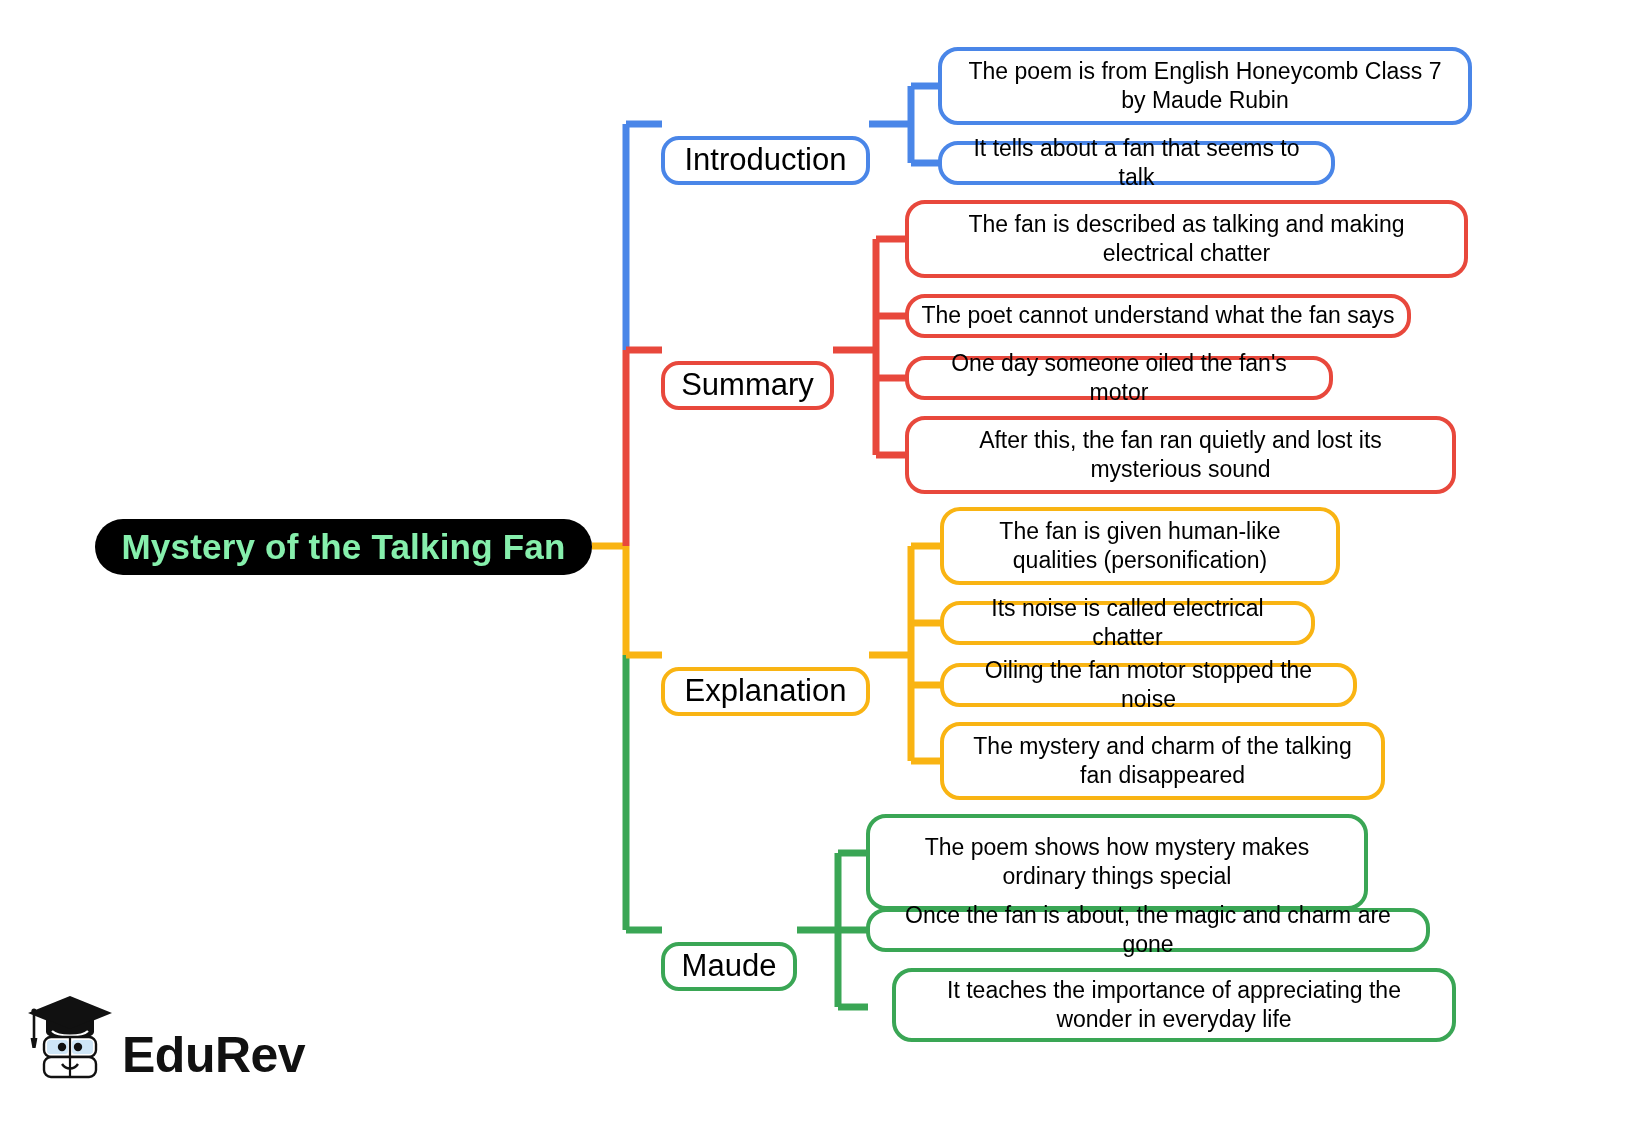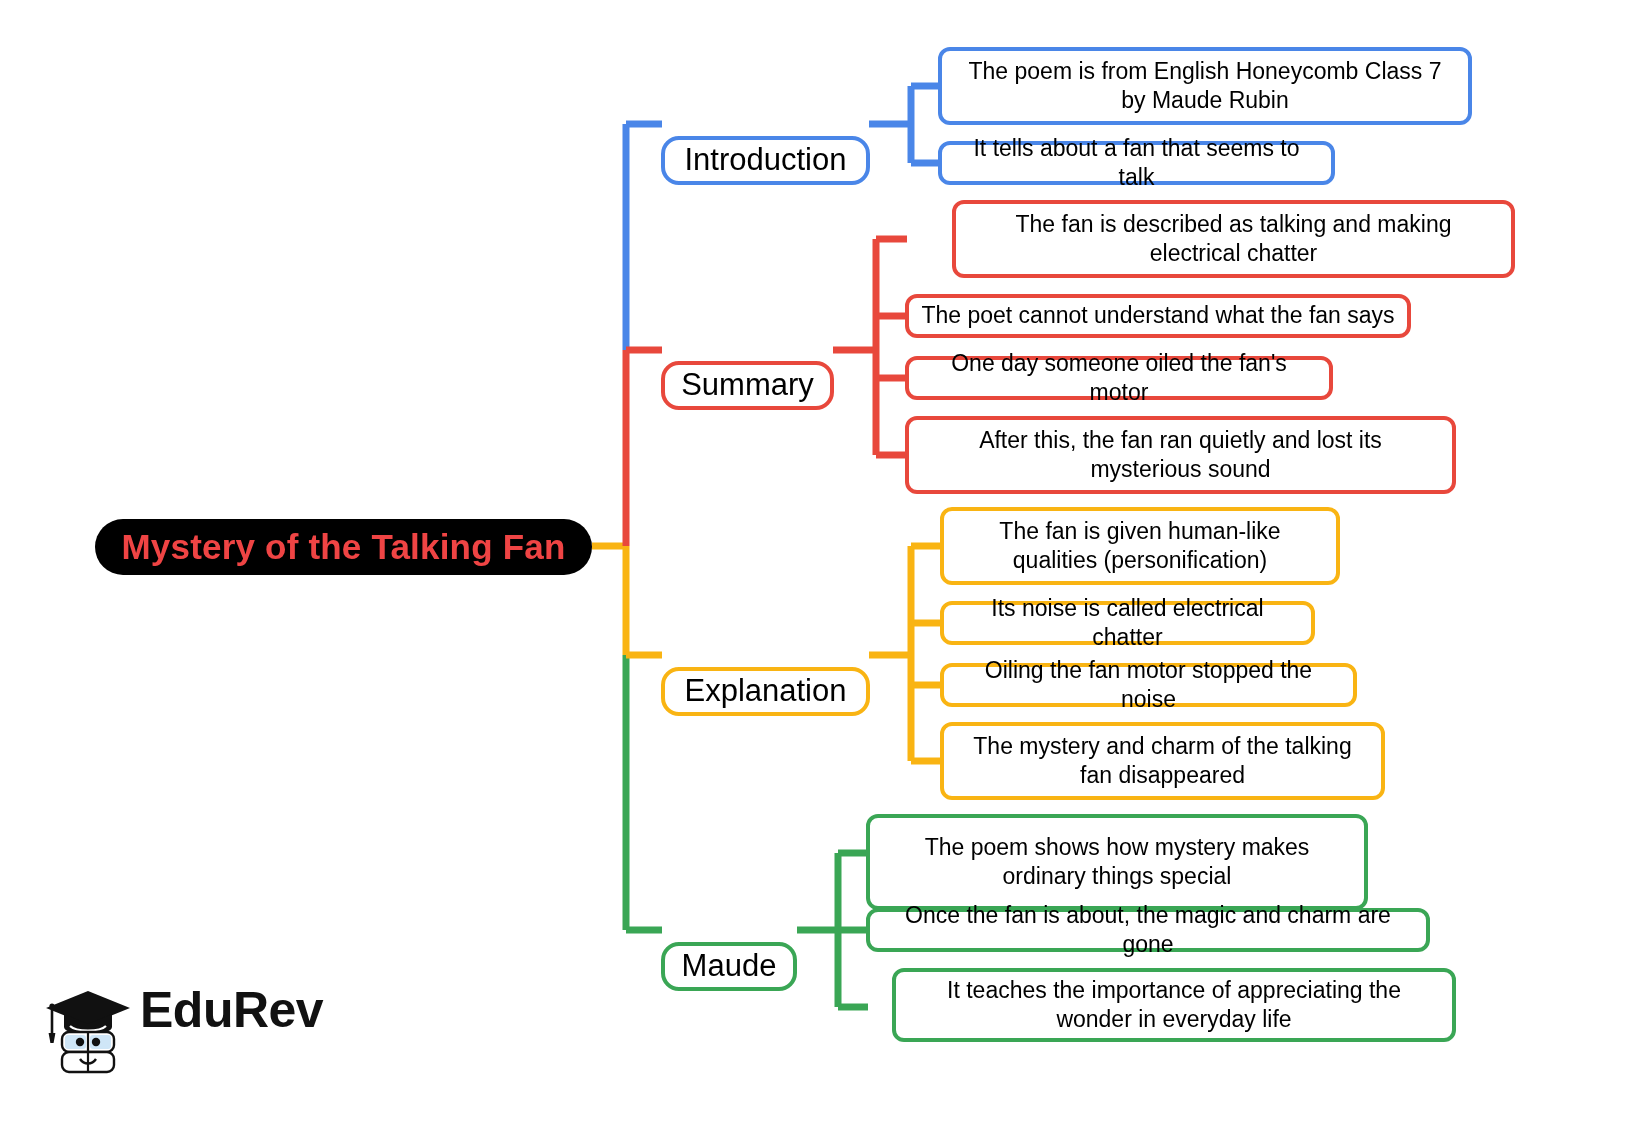--- a/index.html
+++ b/index.html
@@ -28,58 +28,58 @@
     box-sizing: border-box;
     background: #ffffff;
     display: flex;
     align-items: center;
     justify-content: center;
     text-align: center;
     color: #000000;
   }
   .root-node {
     background: #000000;
-    color: #ef4444;
+    color: #86efac;
     font-size: 35px;
     font-weight: bold;
     border-radius: 28px;
     letter-spacing: 0.2px;
     padding: 0 14px;
   }
   .branch-node {
     border-width: 4px;
     border-style: solid;
     border-radius: 18px;
     font-size: 31px;
     font-weight: normal;
     line-height: 1.12;
     margin-top: 36px;
   }
   .leaf-node {
     border-width: 4px;
     border-style: solid;
-    border-radius: 12px;
+    border-radius: 20px;
     font-size: 23px;
     line-height: 1.28;
     padding: 2px 12px;
   }
   .leaf-node span,
   .branch-node span {
     display: block;
     width: 100%;
   }
   
   #logo {
     position: absolute;
-    left: 44px;
+    left: 26px;
     top: 985px;
     width: 300px;
     height: 95px;
     display: flex;
-    align-items: flex-start;
+    align-items: flex-end;
   }
   #logo-mark {
     width: 88px;
     height: 90px;
     flex: 0 0 auto;
   }
   #logo-text {
     font-size: 50px;
     font-weight: bold;
     color: #111111;
@@ -146,21 +146,21 @@
   </div>
 
   <div class="node leaf-node" style="left:938px; top:141px; width:397px; height:44px; border-color:#4a86e8;">
     <span>It tells about a fan that seems to talk</span>
   </div>
 
   <div class="node branch-node" style="left:661px; top:325px; width:173px; height:49px; border-color:#e8483c;text-align:center;">
     <span>Summary</span>
   </div>
 
-  <div class="node leaf-node" style="left:905px; top:200px; width:563px; height:78px; border-color:#e8483c;margin-left:47px;">
+  <div class="node leaf-node" style="left:905px; top:200px; width:563px; height:78px; border-color:#e8483c;">
     <span>The fan is described as talking and making electrical chatter</span>
   </div>
 
   <div class="node leaf-node" style="left:905px; top:294px; width:506px; height:44px; border-color:#e8483c;">
     <span>The poet cannot understand what the fan says</span>
   </div>
 
   <div class="node leaf-node" style="left:905px; top:356px; width:428px; height:44px; border-color:#e8483c;">
     <span>One day someone oiled the fan's motor</span>
   </div>

